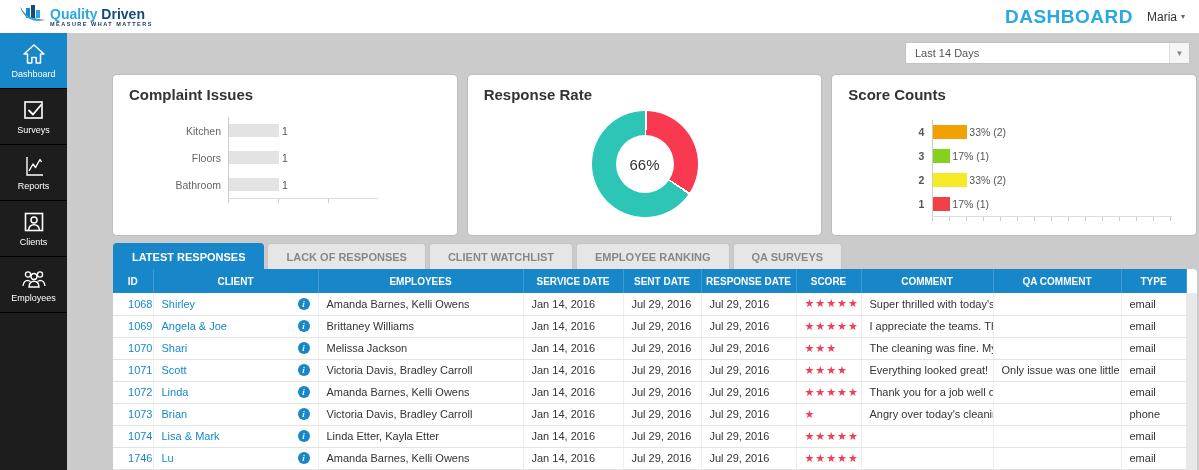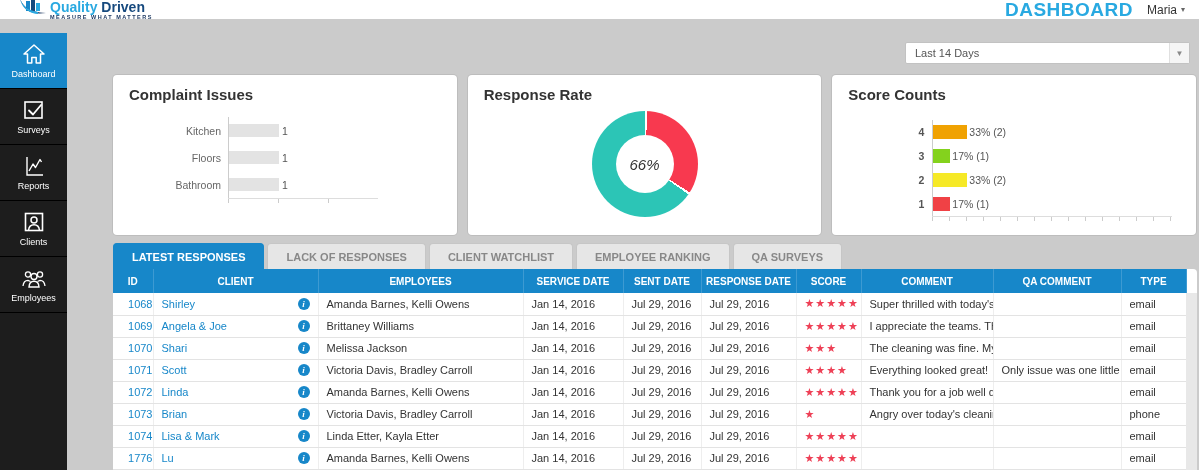--- a/index.html
+++ b/index.html
@@ -1,19 +1,19 @@
 <!DOCTYPE html>
 <html><head>
 <meta charset="utf-8">
 <style>
   * { margin:0; padding:0; box-sizing:border-box; }
   html,body { width:1199px; height:470px; overflow:hidden; font-family:"Liberation Sans",sans-serif; background:#cbcbcb; }
 
   
-  .topbar { position:absolute; top:0; left:0; width:1199px; height:19px; background:#ffffff; z-index:30;
+  .topbar { position:absolute; top:0; left:0; width:1199px; height:33px; background:#ffffff; z-index:30;
             display:flex; align-items:center; justify-content:space-between; padding:0 14px 0 18px; }
   .logo { display:flex; align-items:flex-end; gap:2px; }
   .logo-mark { width:30px; height:26px; }
   .logo-textwrap { line-height:1; margin-bottom:2px; }
   .logo-line1 { font-size:14px; font-weight:bold; }
   .logo-q { color:#29a9e1; }
   .logo-d { color:#16497e; }
   .logo-tag { font-size:5.5px; letter-spacing:1.5px; color:#16325c; font-weight:bold; margin-top:1px; text-transform:uppercase; }
   .topbar-right { display:flex; align-items:center; gap:14px; }
   .page-title { color:#29a9e1; font-size:19px; font-weight:bold; letter-spacing:0.5px; }
@@ -63,21 +63,21 @@
   .srow .sbar { height:14px; }
   .srow .sval { font-size:10.5px; color:#555; margin-left:2px; }
   .saxis { margin-left:100px; width:240px; border-top:1px solid #ddd; height:5px;
            background:repeating-linear-gradient(to right,#ccc 0 1px,transparent 1px 17px); }
 
   
   .donut-wrap { display:flex; justify-content:center; margin-top:8px; }
   .donut { width:106px; height:106px; border-radius:50%; position:relative; }
   .donut-hole { position:absolute; left:50%; top:50%; transform:translate(-50%,-50%); width:58px; height:58px;
                 background:#fff; border-radius:50%; display:flex; align-items:center; justify-content:center; }
-  .donut-label { font-size:15px; font-style:italic; color:#333; }
+  .donut-label { font-size:15px; color:#333; }
 
   
   .tabs { display:flex; gap:3px; margin:8px 0 0 46px; }
   .tab { height:26px; display:flex; align-items:center; padding:0 18px; font-size:11px; font-weight:bold;
          color:#888; background:#e6e6e6; border:1px solid #c6c6c6; border-bottom:none;
          border-radius:4px 4px 0 0; cursor:pointer; white-space:nowrap; }
   .tab.active { background:#1787c9; color:#fff; border-color:#1787c9; }
 
   
   .table-wrap { margin-left:46px; width:1084px; background:#fff; border-radius:0 4px 0 0; position:relative; }
@@ -403,21 +403,21 @@
             <td>Linda Etter, Kayla Etter</td>
             <td>Jan 14, 2016</td>
             <td>Jul 29, 2016</td>
             <td>Jul 29, 2016</td>
             <td><span class="stars">★★★★★</span></td>
             <td></td>
             <td></td>
             <td>email</td>
           </tr>
           <tr>
-            <td class="c-id"><a class="id-link">1776</a></td>
+            <td class="c-id"><a class="id-link">1746</a></td>
             <td class="c-client">
               <span class="cellflex">
                 <a class="client-link">Lu</a>
                 <span class="info-ico">i</span>
               </span>
             </td>
             <td>Amanda Barnes, Kelli Owens</td>
             <td>Jan 14, 2016</td>
             <td>Jul 29, 2016</td>
             <td>Jul 29, 2016</td>

